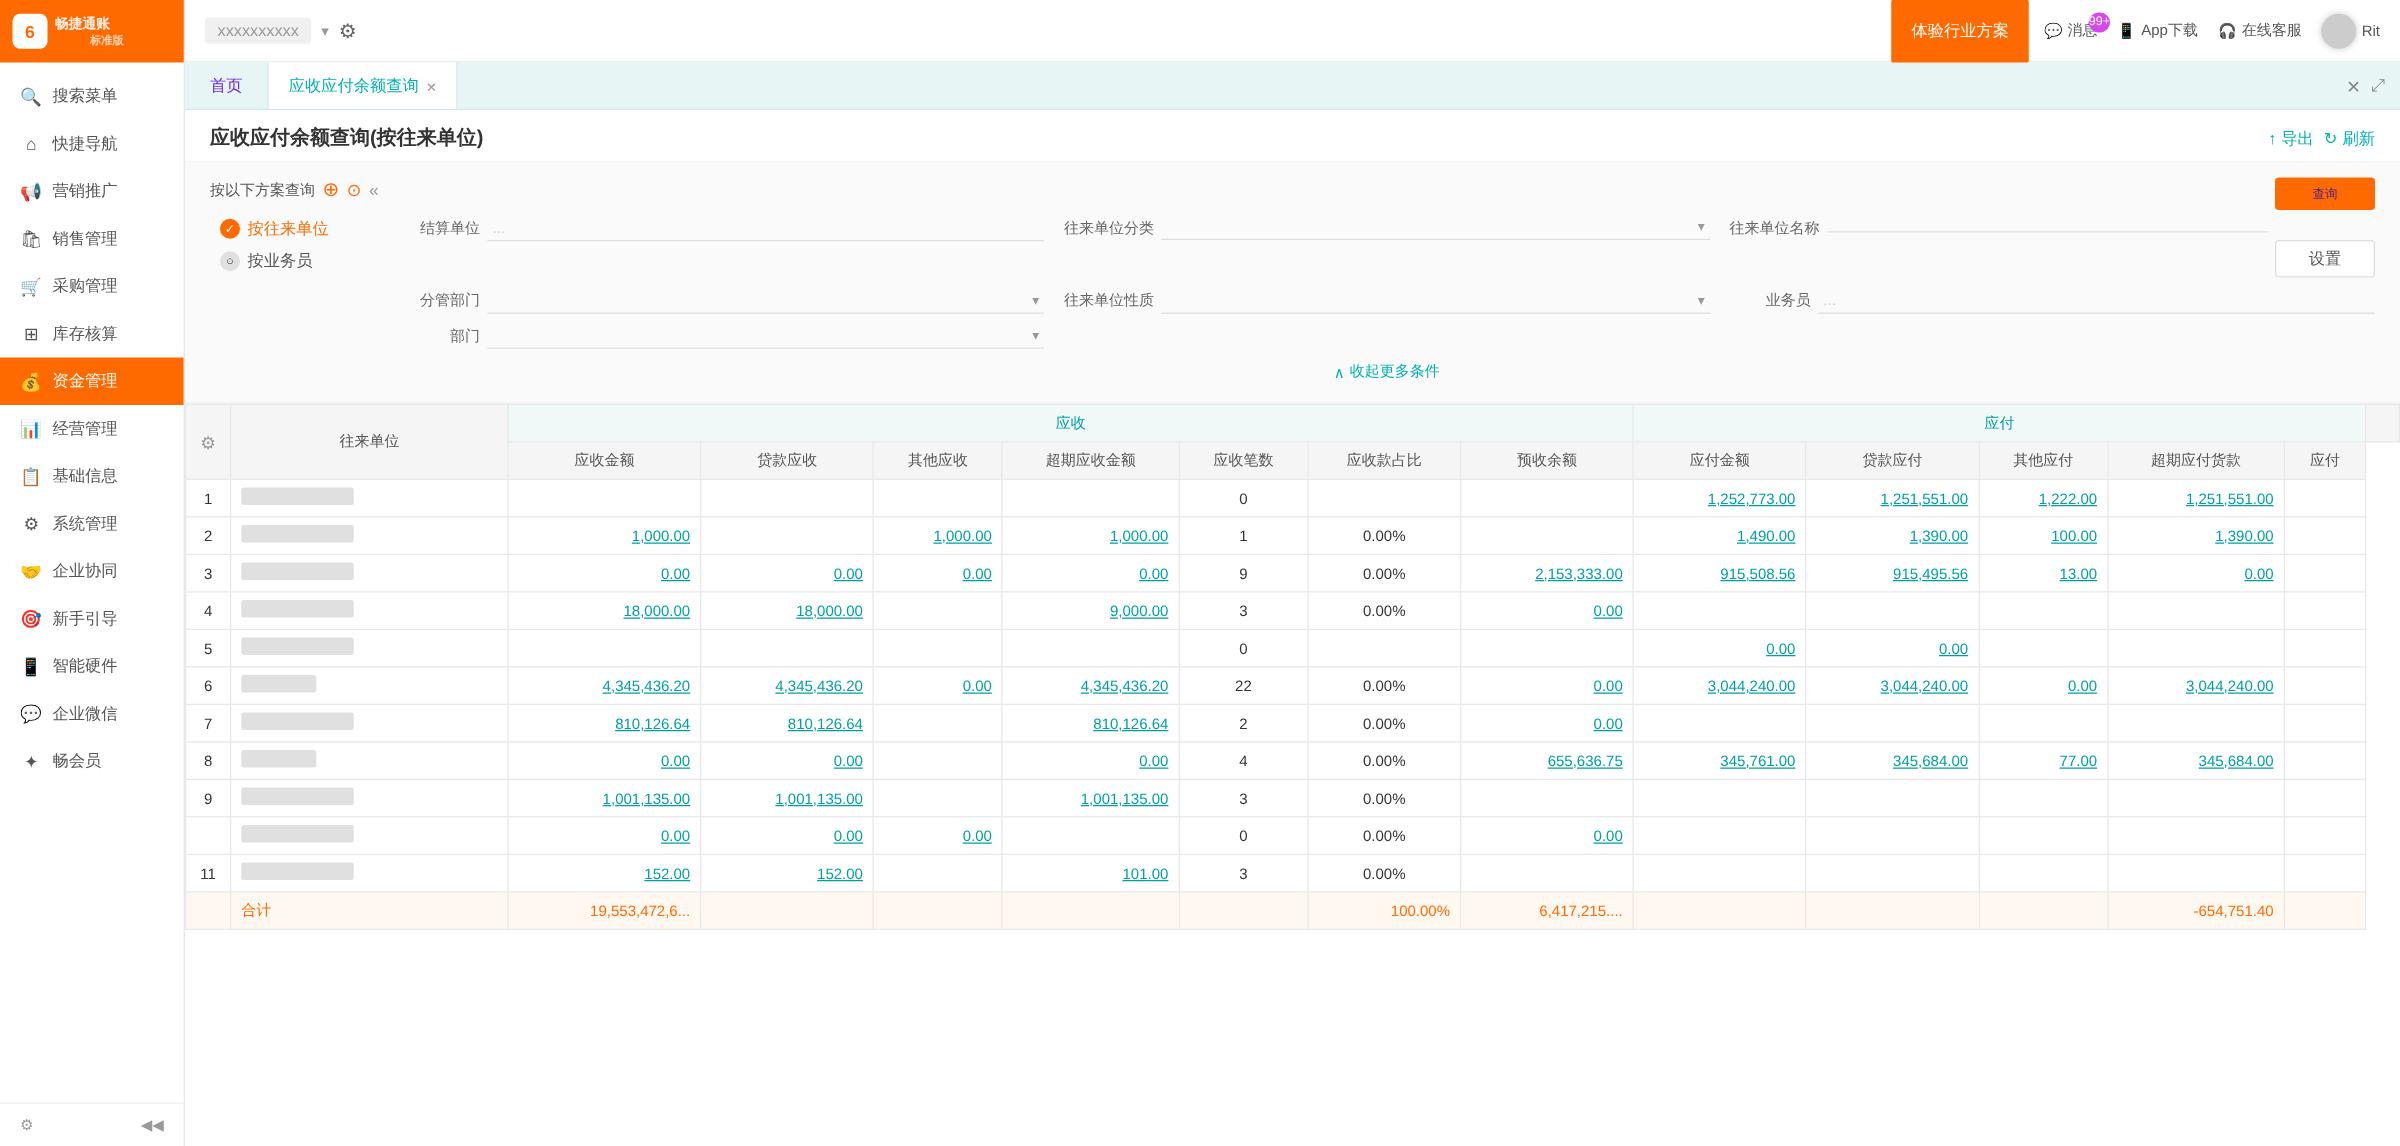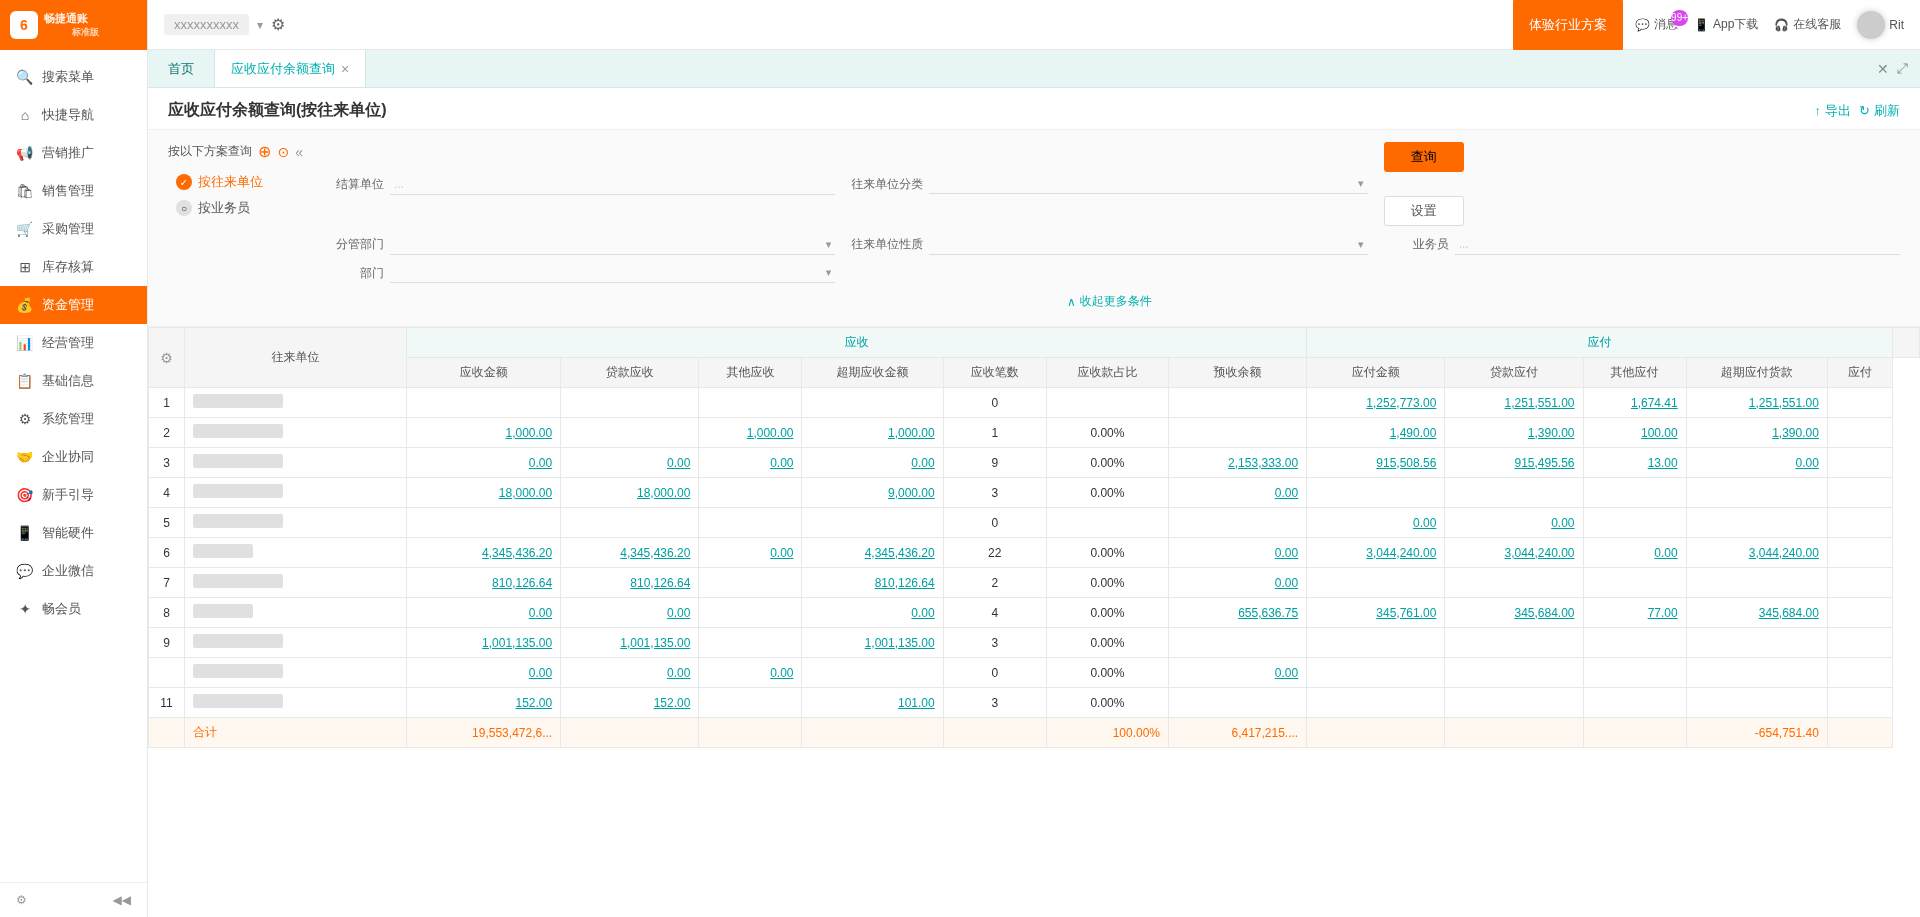--- a/index.html
+++ b/index.html
@@ -31,21 +31,21 @@
     .chevron-down { color: #999; cursor: pointer; font-size: 12px; }
     .gear-btn { color: #666; cursor: pointer; font-size: 16px; }
     .top-right { display: flex; align-items: center; gap: 16px; }
     .notif-item { display: flex; align-items: center; gap: 4px; color: #555; cursor: pointer; font-size: 12px; position: relative; }
     .badge { position: absolute; top: -6px; right: -10px; background: #d946ef; color: #fff; border-radius: 10px; font-size: 10px; padding: 0 0; line-height: 16px; }
     .user-avatar { width: 28px; height: 28px; background: #ccc; border-radius: 50%; display: flex; align-items: center; justify-content: center; font-size: 10px; color: #fff; }
     .user-name { font-size: 12px; color: #555; }
     
     
     .tab-bar { height: 38px; background: #e8f5f5; display: flex; align-items: center; padding: 0; border-bottom: 1px solid #d0e8e8; }
-    .tab-home { padding: 0 20px; height: 100%; display: flex; align-items: center; font-size: 13px; color: #0f766e; cursor: pointer; border-right: 1px solid #d0e8e8; }
+    .tab-home { padding: 0 20px; height: 100%; display: flex; align-items: center; font-size: 13px; color: #6d28d9; cursor: pointer; border-right: 1px solid #d0e8e8; }
     .tab-active { background: #fff; padding: 0 16px; height: 100%; display: flex; align-items: center; gap: 6px; font-size: 13px; color: #00b0b0; font-weight: 500; border-right: 1px solid #d0e8e8; }
     .tab-close { color: #999; cursor: pointer; font-size: 14px; }
     .tab-window-controls { margin-left: auto; display: flex; align-items: center; gap: 8px; padding-right: 12px; }
     .window-ctrl { cursor: pointer; color: #888; font-size: 14px; }
     
     
     .page-content { flex: 1; overflow: auto; background: #fff; }
     .page-header { padding: 12px 20px 8px; display: flex; align-items: center; justify-content: space-between; border-bottom: 1px solid #f0f0f0; }
     .page-title { font-size: 16px; font-weight: 600; color: #333; }
     .page-actions { display: flex; gap: 8px; }
@@ -57,21 +57,21 @@
     .filter-add { color: #ff6a00; cursor: pointer; font-size: 16px; border: none; background: none; }
     .filter-settings { color: #ff6a00; cursor: pointer; font-size: 14px; border: none; background: none; }
     .filter-collapse { color: #999; cursor: pointer; font-size: 14px; border: none; background: none; }
     .scheme-item { display: flex; align-items: center; gap: 6px; padding: 4px 8px; cursor: pointer; }
     .scheme-item.active { color: #ff6a00; }
     
     .collapse-row { text-align: center; padding: 4px 0; }
     .collapse-btn { color: #00b0b0; cursor: pointer; font-size: 12px; border: none; background: none; display: flex; align-items: center; gap: 4px; margin: 0 auto; }
     
     
-    .query-btn { background: #ff6a00; color: #000000; border: none; padding: 6px 20px; border-radius: 3px; cursor: pointer; font-size: 13px; display: block; width: 80px; text-align: center; }
+    .query-btn { background: #ff6a00; color: #4c1d95; border: none; padding: 6px 20px; border-radius: 3px; cursor: pointer; font-size: 10px; display: block; width: 80px; text-align: center; }
     .settings-btn { background: #fff; color: #555; border: 1px solid #ddd; padding: 5px 20px; border-radius: 3px; cursor: pointer; font-size: 13px; display: block; width: 80px; text-align: center; margin-top: 20px; }
     
     
     .table-container { overflow: auto; padding: 0 0 0 0; }
     .data-table { width: 100%; border-collapse: collapse; font-size: 12px; }
     .data-table th, .data-table td { border: 1px solid #e8e8e8; padding: 6px 8px; white-space: nowrap; }
     .data-table th { background: #f5f5f5; color: #555; font-weight: normal; text-align: center; }
     .data-table td { color: #333; text-align: right; }
     .data-table td.text-left { text-align: left; }
     .data-table td.center { text-align: center; }
@@ -260,20 +260,26 @@
                 </div>
               </div>
               <div class="filter-field-group">
                 <span class="field-label">往来单位分类</span>
                 <div class="field-control" style="border-bottom:1px solid #ddd;">
                   <span style="color:#ccc;"></span>
                   <span style="color:#999;font-size:11px;">▾</span>
                 </div>
               </div>
               <div style="display:flex;gap:6px;align-items:center;">
+                <div class="filter-field-group" style="flex:1;">
+                  <span class="field-label">往来单位名称</span>
+                  <div class="field-control" style="border-bottom:1px solid #ddd;">
+                    <span></span>
+                  </div>
+                </div>
                 <div style="display:flex;flex-direction:column;gap:4px;">
                   <button class="query-btn">查询</button>
                   <button class="settings-btn">设置</button>
                 </div>
               </div>
 
               <div class="filter-field-group">
                 <span class="field-label">分管部门</span>
                 <div class="field-control" style="border-bottom:1px solid #ddd;">
                   <span></span>
@@ -345,21 +351,21 @@
                 <td class="text-left"><span style="display:inline-block;width:90px;height:14px;background:#e0e0e0;border-radius:2px;"></span></td>
                 <td></td>
                 <td></td>
                 <td></td>
                 <td></td>
                 <td class="center">0</td>
                 <td></td>
                 <td></td>
                 <td><span class="link-text">1,252,773.00</span></td>
                 <td><span class="link-text">1,251,551.00</span></td>
-                <td><span class="link-text">1,674.41</span></td>
+                <td><span class="link-text">1,222.00</span></td>
                 <td><span class="link-text">1,251,551.00</span></td>
                 <td></td>
               </tr>
               <tr>
                 <td class="row-num">2</td>
                 <td class="text-left"><span style="display:inline-block;width:90px;height:14px;background:#e0e0e0;border-radius:2px;"></span></td>
                 <td><span class="link-text">1,000.00</span></td>
                 <td></td>
                 <td><span class="link-text">1,000.00</span></td>
                 <td><span class="link-text">1,000.00</span></td>

